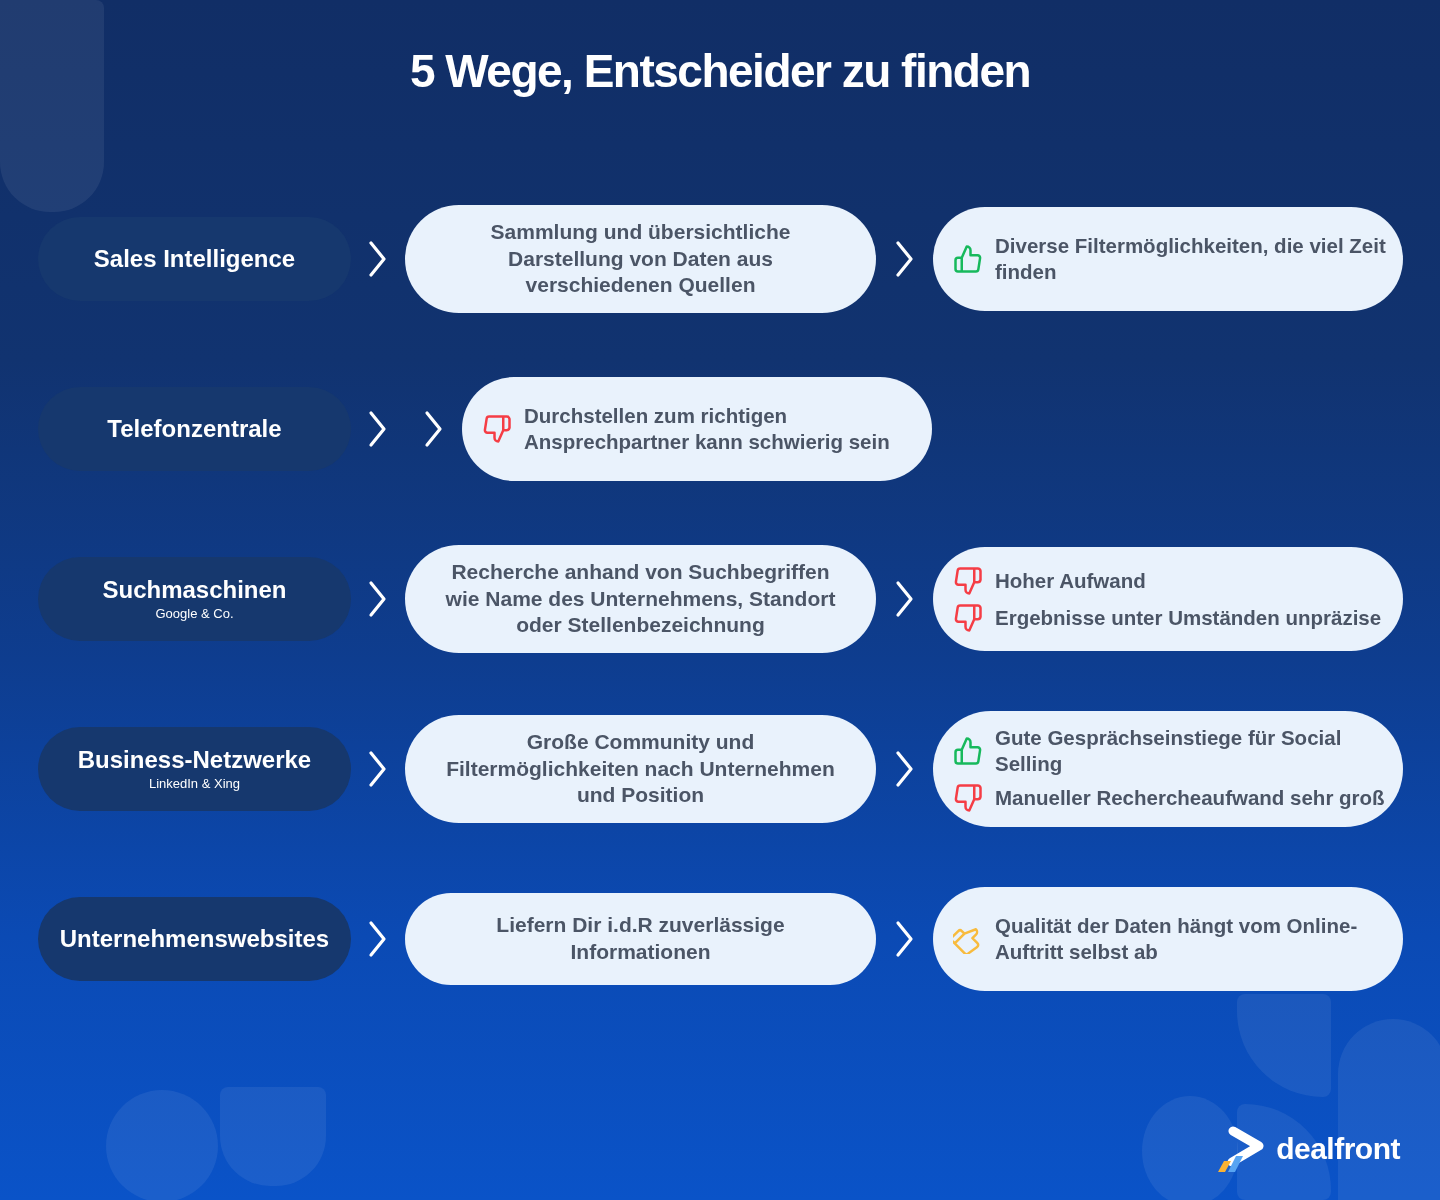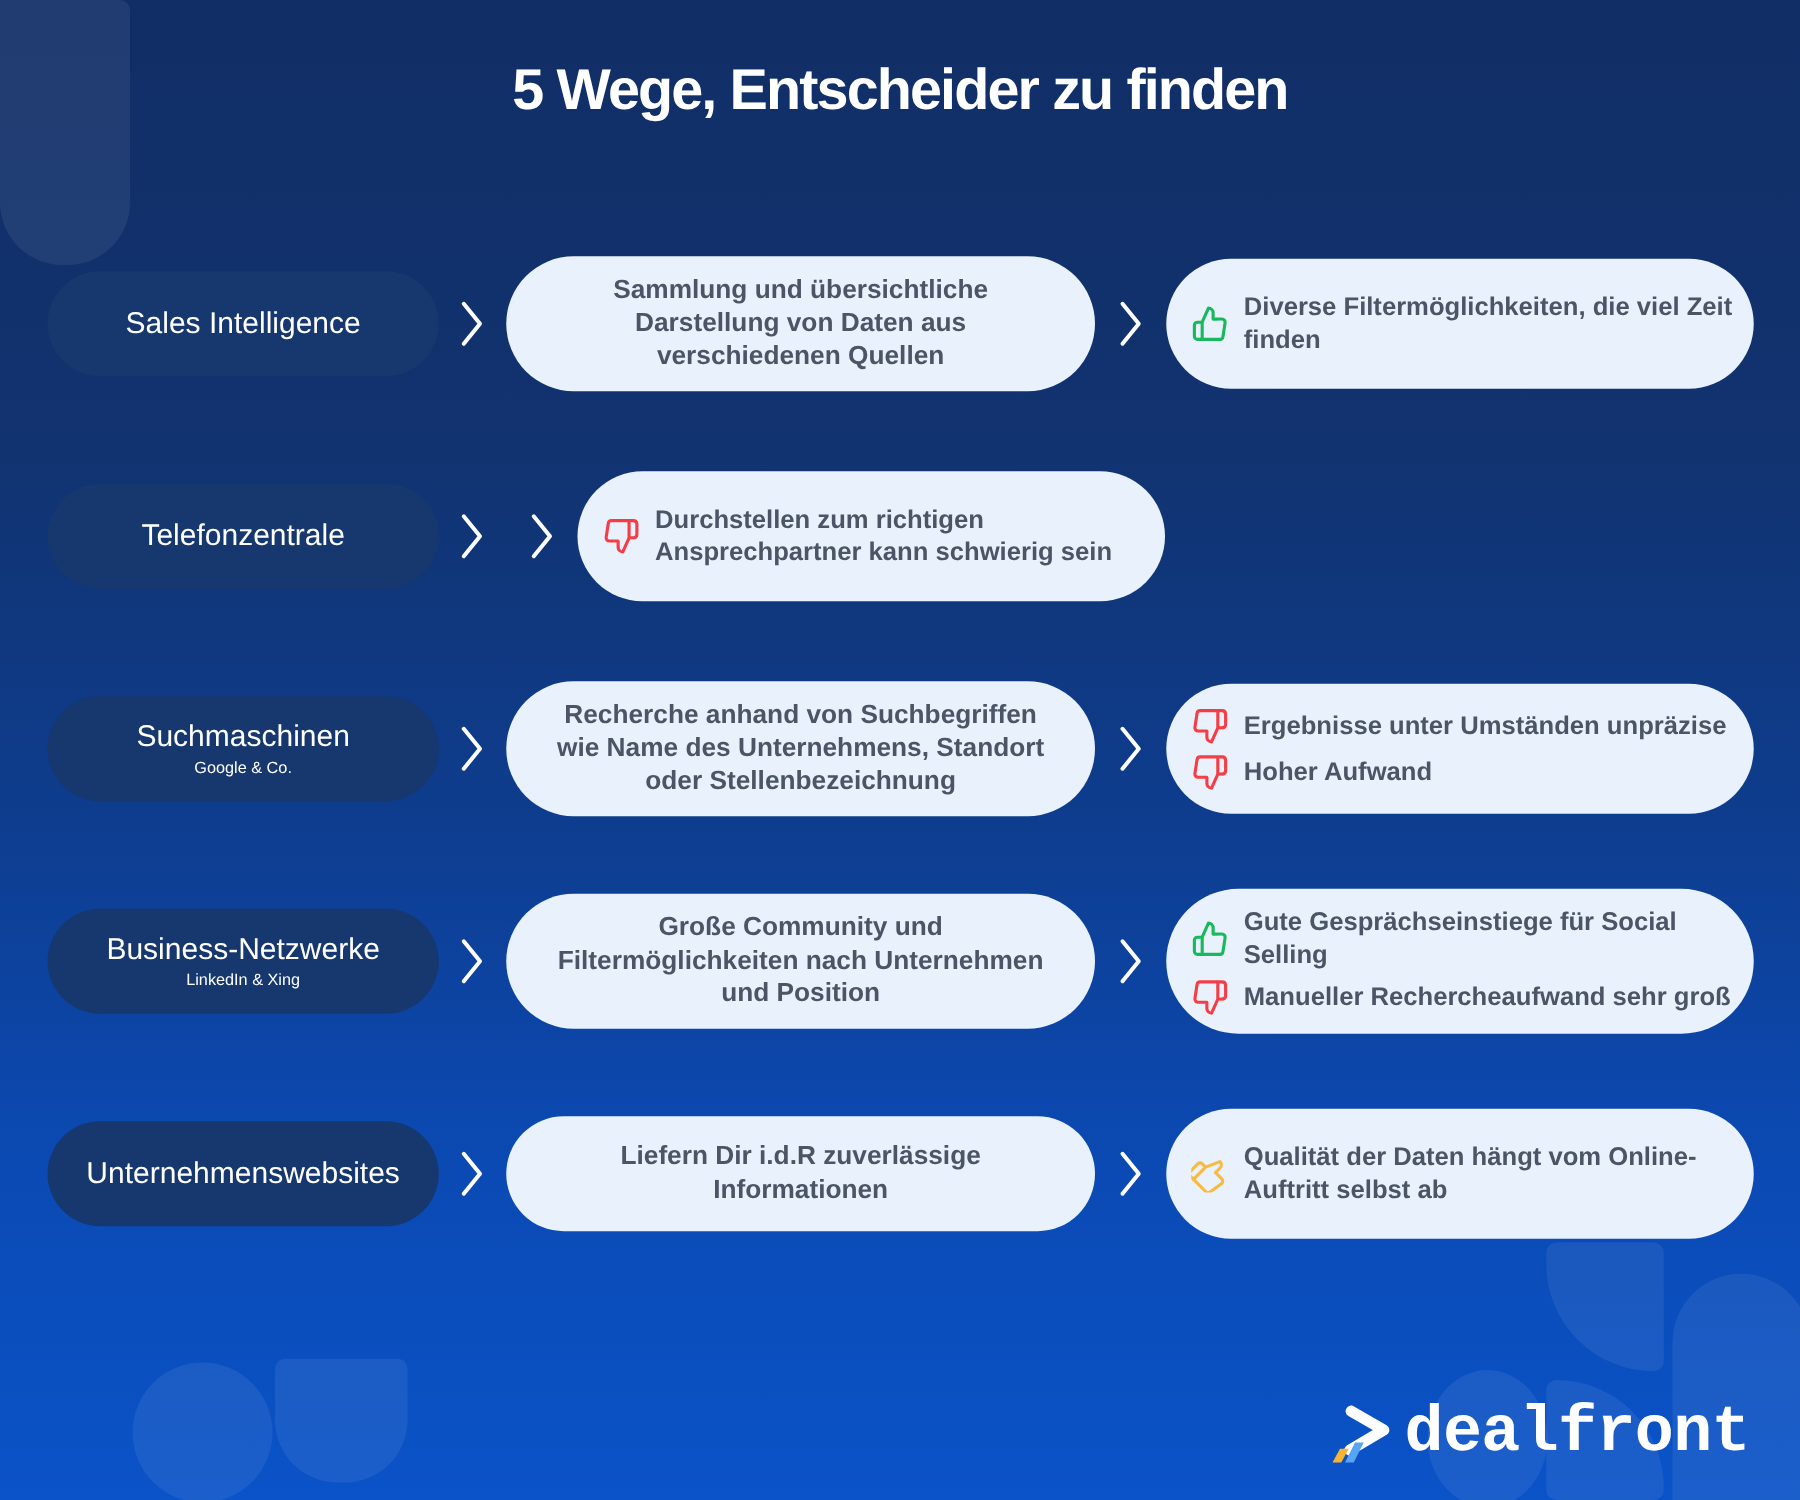--- a/index.html
+++ b/index.html
@@ -28,21 +28,21 @@
   }
   .rows{position:absolute;top:174px;left:0;width:1440px;display:flex;flex-direction:column;}
   .row{height:170px;display:flex;align-items:center;}
 
   .pill{box-sizing:border-box;}
   .pill-left{
     margin-left:38px;width:313px;height:84px;flex:0 0 auto;
     background:#16386e;border-radius:42px;
     display:flex;flex-direction:column;align-items:center;justify-content:center;
   }
-  .method-label{color:#ffffff;font-size:24px;font-weight:400;line-height:1.1;}
+  .method-label{color:#ffffff;font-size:24px;font-weight:700;line-height:1.1;}
   .method-sublabel{color:#ffffff;font-size:13px;font-weight:400;margin-top:3px;}
 
   .chev-cell{flex:0 0 auto;width:54px;display:flex;align-items:center;justify-content:center;}
   .chev-cell.second{width:57px;}
   .chev{width:22px;height:44px;}
   .chev polyline{fill:none;stroke:#ffffff;stroke-width:3.2;stroke-linecap:round;stroke-linejoin:round;}
 
   .pill-mid{
     flex:0 0 auto;width:471px;min-height:92px;
     background:#e9f2fc;border-radius:60px;
@@ -58,21 +58,21 @@
   }
   .outcome{display:flex;align-items:center;gap:12px;}
   .outcome svg{width:30px;height:30px;flex:0 0 auto;}
   .outcome span{color:#4b5566;font-size:20.5px;font-weight:600;line-height:1.25;text-align:left;}
 
   .logo{
     position:absolute;right:40px;bottom:27px;z-index:5;
     display:flex;align-items:center;gap:8px;
   }
   .logo-icon{width:52px;height:48px;}
-  .brand{color:#ffffff;font-size:52px;font-weight:700;letter-spacing:-0.5px;line-height:1;font-family:Liberation Mono, monospace;}
+  .brand{color:#ffffff;font-size:30px;font-weight:700;letter-spacing:-0.5px;line-height:1;}
 </style>
 </head>
 <body>
 
 <div class="page">
 
   <div class="deco d1"></div>
   <div class="deco d2"></div>
   <div class="deco d3"></div>
   <div class="deco d4"></div>
@@ -152,27 +152,27 @@
       <div class="chev-cell second">
         <svg class="chev" viewBox="0 0 20 44">
             <polyline points="3,6 16,22 3,38"></polyline>
           </svg>
       </div>
       <div class="pill pill-right">
           <div class="outcome">
             <svg viewBox="0 0 24 24" fill="none" stroke="#f53d45" stroke-width="2" stroke-linecap="round" stroke-linejoin="round">
               <path d="M10 15v4a3 3 0 0 0 3 3l4-9V2H5.72a2 2 0 0 0-2 1.7l-1.38 9a2 2 0 0 0 2 2.3zM17 2h2.67A2.31 2.31 0 0 1 22 4v7a2.31 2.31 0 0 1-2.33 2H17"></path>
             </svg>
+            <span>Hoher Aufwand</span>
+          </div>
+          <div class="outcome">
+            <svg viewBox="0 0 24 24" fill="none" stroke="#f53d45" stroke-width="2" stroke-linecap="round" stroke-linejoin="round">
+              <path d="M10 15v4a3 3 0 0 0 3 3l4-9V2H5.72a2 2 0 0 0-2 1.7l-1.38 9a2 2 0 0 0 2 2.3zM17 2h2.67A2.31 2.31 0 0 1 22 4v7a2.31 2.31 0 0 1-2.33 2H17"></path>
+            </svg>
             <span>Ergebnisse unter Umständen unpräzise</span>
-          </div>
-          <div class="outcome">
-            <svg viewBox="0 0 24 24" fill="none" stroke="#f53d45" stroke-width="2" stroke-linecap="round" stroke-linejoin="round">
-              <path d="M10 15v4a3 3 0 0 0 3 3l4-9V2H5.72a2 2 0 0 0-2 1.7l-1.38 9a2 2 0 0 0 2 2.3zM17 2h2.67A2.31 2.31 0 0 1 22 4v7a2.31 2.31 0 0 1-2.33 2H17"></path>
-            </svg>
-            <span>Hoher Aufwand</span>
           </div>
         </div>
     </div>
 
     <div class="row">
       <div class="pill pill-left">
         <div class="method-label">Business-Netzwerke</div>
         <div class="method-sublabel">LinkedIn &amp; Xing</div>
       </div>
       <div class="chev-cell">

